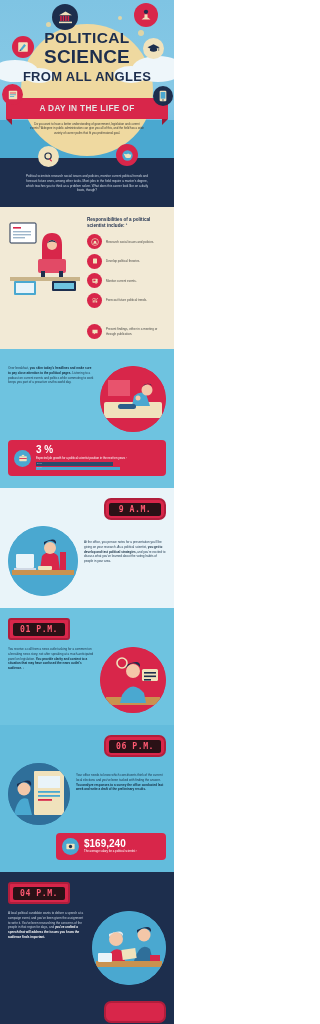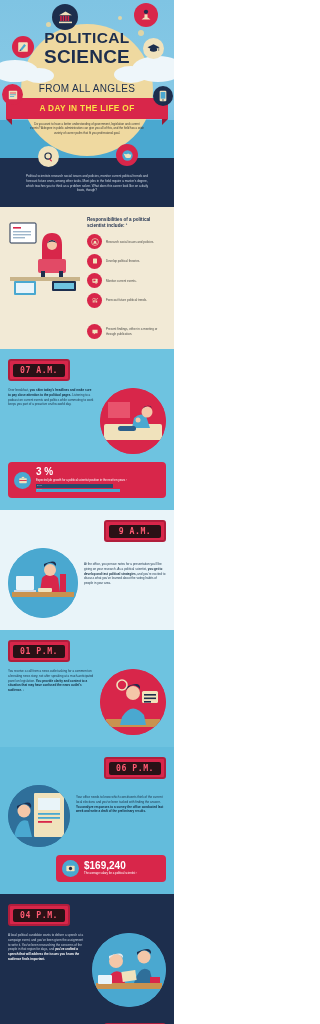--- a/index.html
+++ b/index.html
@@ -52,27 +52,27 @@
   }
   .t1 {
     font-size: 15.5px; font-weight: bold; color: #1d2e4d;
     letter-spacing: .4px; line-height: 1.02; text-align: center;
   }
   .t2 {
     font-size: 19px; font-weight: bold; color: #1d2e4d;
     letter-spacing: .2px; line-height: 1.0; margin-top: 1px;
   }
   .t3 {
-    font-size: 10px; font-weight: normal; color: #1d2e4d;
-    letter-spacing: .3px; margin-top: 17px;
+    font-size: 13px; font-weight: bold; color: #1d2e4d;
+    letter-spacing: .3px; margin-top: 3px;
   }
   .ribbon {
     position: absolute; top: 98px; left: 6px; right: 6px; z-index: 7;
     background: #d8264a; padding: 5px 6px 6px;
-    text-align: center; color: #fde047;
+    text-align: center; color: #e5e5e5;
   }
   .ribbon:before, .ribbon:after {
     content: ""; position: absolute; top: 100%;
     border-style: solid; border-width: 0 6px 6px 0;
     border-color: transparent #9b1a36 transparent transparent;
   }
   .ribbon:before { left: 0; }
   .ribbon:after {
     right: 0; border-width: 0 0 6px 6px;
     border-color: transparent transparent transparent #9b1a36;
@@ -127,21 +127,21 @@
   }
   .clock-in {
     background: #2a1116; border-radius: 2px; width: 52px; height: 13px;
     display: flex; align-items: center; justify-content: center;
   }
   .clock-txt {
     font-family: "DejaVu Sans Mono", monospace;
     font-size: 8.2px; font-weight: bold; color: #ff5a72;
     letter-spacing: .5px;
   }
-  .clock-right { margin-left: auto; }
+  .clock-right { margin-left: auto; border-radius: 7px; }
 
   .body-txt { font-size: 3.05px; line-height: 1.55; color: #19334a; }
   .body-txt.on-navy { color: #c8d3e0; }
   .body-txt b { color: #10283d; }
   .body-txt.on-navy b { color: #ffffff; }
 
   .row { display: flex; gap: 6px; align-items: flex-start; }
   .art-circle {
     border-radius: 50%; flex: none; position: relative; overflow: hidden;
   }
@@ -344,25 +344,20 @@
           <svg width="8" height="8" viewBox="0 0 14 14">
             <path d="M2.5 3 h9 v6 h-4 l-2.5 2.5 v-2.5 h-2.5 z" fill="#f0e2bc"></path>
           </svg>
         </div>
         <div class="resp-txt">Present findings, either in a meeting or through publication.</div>
       </div>
     </div>
   </div>
 
   <div class="sec sec-blue">
-    <div class="clock">
-      <div class="clock-in">
-        <span class="clock-txt">07 A.M.</span>
-      </div>
-    </div>
 
     <div class="row" style="margin-top:7px;">
       <div style="flex:1;">
         <div class="body-txt">
           <span>Over breakfast, </span><b>you skim today's headlines and make sure to pay close attention to the political pages.</b><span> Listening to a podcast on current events and politics while commuting to work keeps you part of a proactive on-the-world day.</span>
         </div>
       </div>
       <div class="art-circle" style="width:66px;height:66px;background:#d8264a;">
         <svg width="66" height="66" viewBox="0 0 66 66">
           <circle cx="33" cy="33" r="33" fill="#d8264a"></circle>

